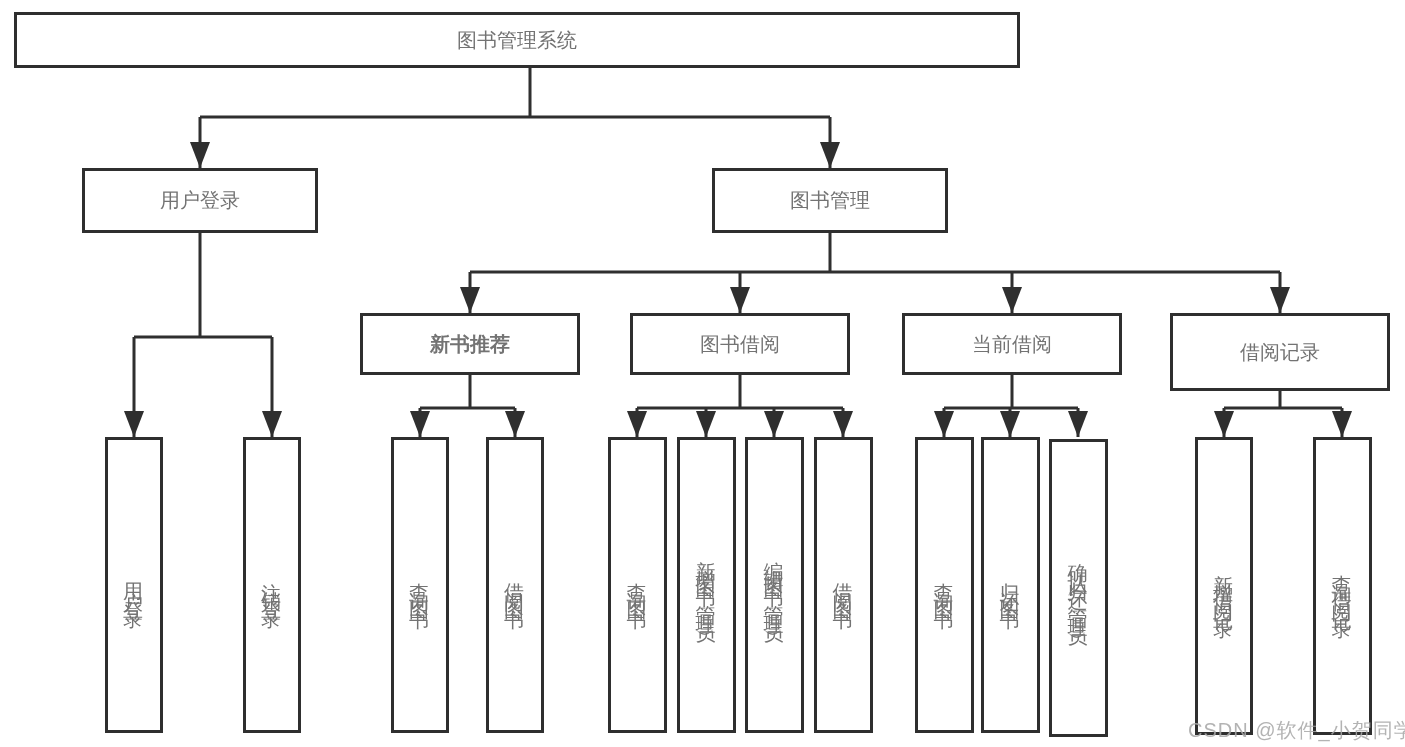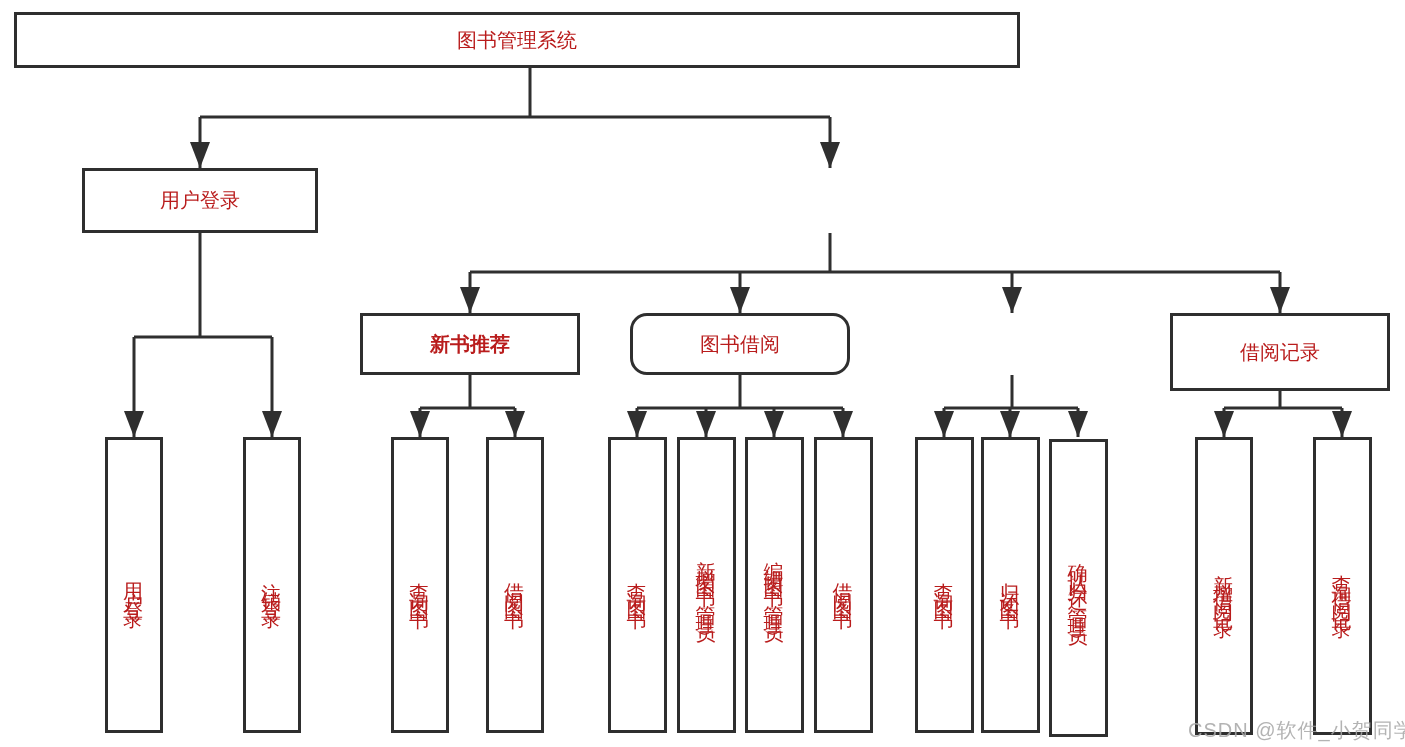--- a/index.html
+++ b/index.html
@@ -13,21 +13,21 @@
   }
   .wires { position: absolute; left: 0; top: 0; z-index: 1; }
   .node {
     position: absolute;
     box-sizing: border-box;
     background: #ffffff;
     border: 3px solid #2f2f2f;
     display: flex;
     align-items: center;
     justify-content: center;
-    color: #b91c1c;
+    color: #737373;
     font-size: 20px;
     z-index: 2;
   }
   .node span { white-space: nowrap; }
   .vnode span {
     writing-mode: vertical-rl;
     text-orientation: mixed;
     letter-spacing: 9px;
     white-space: nowrap;
   }
@@ -85,26 +85,32 @@
     </g>
   </svg>
 
   <div class="node" style="left:14px; top:12px; width:1006px; height:56px;">
     <span>图书管理系统</span>
   </div>
 
   <div class="node" style="left:82px; top:168px; width:236px; height:65px;">
     <span>用户登录</span>
   </div>
+  <div class="node" style="left:712px; top:168px; width:236px; height:65px;">
+    <span>图书管理</span>
+  </div>
 
   <div class="node" style="left:360px; top:313px; width:220px; height:62px;font-weight:bold;">
     <span>新书推荐</span>
   </div>
-  <div class="node" style="left:630px; top:313px; width:220px; height:62px;border-radius:17px;">
+  <div class="node" style="left:630px; top:313px; width:220px; height:62px;">
     <span>图书借阅</span>
+  </div>
+  <div class="node" style="left:902px; top:313px; width:220px; height:62px;">
+    <span>当前借阅</span>
   </div>
   <div class="node" style="left:1170px; top:313px; width:220px; height:78px;">
     <span>借阅记录</span>
   </div>
 
   <div class="node vnode" style="left:105px; top:437px; width:58px; height:296px;">
     <span>用户登录</span>
   </div>
   <div class="node vnode" style="left:243px; top:437px; width:58px; height:296px;">
     <span>注销登录</span>

